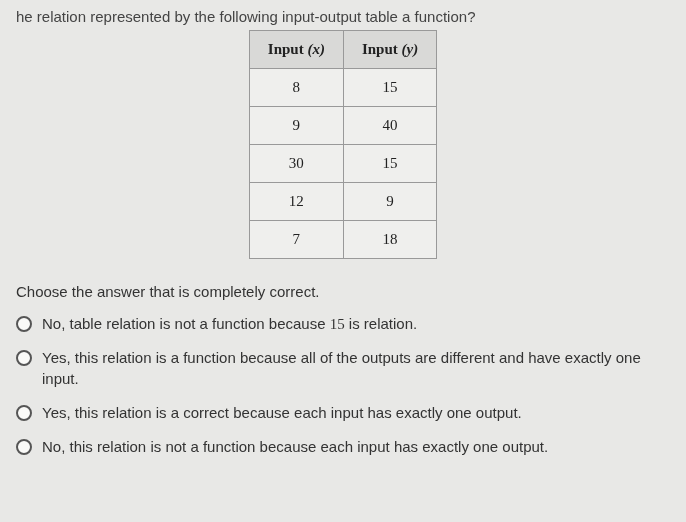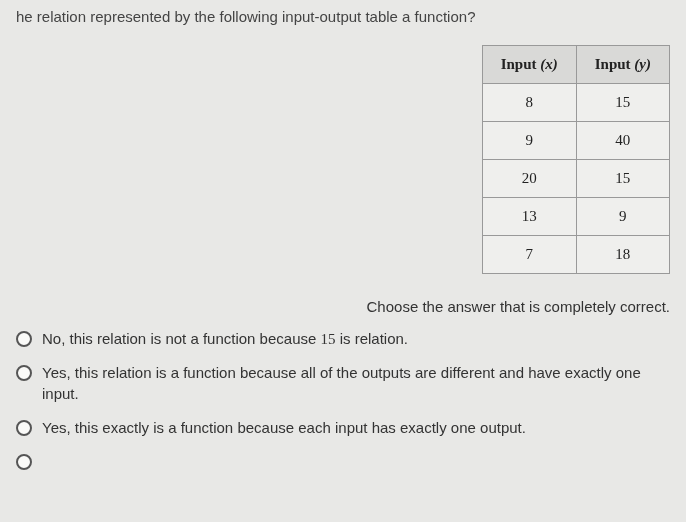--- a/index.html
+++ b/index.html
@@ -9,25 +9,25 @@
       width: 686px;
       height: 522px;
       padding: 8px 16px;
       color: #333;
       font-size: 15px;
       overflow: hidden;
     }
     .question-text {
       color: #444;
       font-size: 15px;
-      margin-bottom: 20px;
+      margin-bottom: 5px;
     }
     .table-wrap {
       display: flex;
-      justify-content: flex-end;
+      justify-content: center;
       margin-bottom: 24px;
     }
     table {
       border-collapse: collapse;
       background: #efefed;
     }
     th, td {
       border: 1px solid #999;
       padding: 10px 18px;
       text-align: center;
@@ -39,21 +39,20 @@
       background: #d9d9d7;
       font-weight: bold;
       font-family: Georgia, 'Times New Roman', serif;
     }
     td {
       font-family: Georgia, 'Times New Roman', serif;
     }
     .prompt {
       margin-bottom: 14px;
       color: #333;
-      text-align: right;
     }
     .option {
       display: flex;
       align-items: flex-start;
       margin-bottom: 14px;
       gap: 10px;
     }
     .radio {
       flex-shrink: 0;
       width: 16px;
@@ -90,53 +89,56 @@
     <tbody>
       <tr>
         <td>8</td>
         <td>15</td>
       </tr>
       <tr>
         <td>9</td>
         <td>40</td>
       </tr>
       <tr>
-        <td>20</td>
+        <td>30</td>
         <td>15</td>
       </tr>
       <tr>
-        <td>13</td>
+        <td>12</td>
         <td>9</td>
       </tr>
       <tr>
         <td>7</td>
         <td>18</td>
       </tr>
     </tbody>
   </table>
 </div>
 
 <div class="prompt">Choose the answer that is completely correct.</div>
 
 <div class="option">
   <div class="radio"></div>
   <div class="option-text">
-    <span>No, this relation is not a function because </span><span class="serif">15</span><span> is relation.</span>
+    <span>No, table relation is not a function because </span><span class="serif">15</span><span> is relation.</span>
   </div>
 </div>
 
 <div class="option">
   <div class="radio"></div>
   <div class="option-text">
     <span>Yes, this relation is a function because all of the outputs are different and have exactly one input.</span>
   </div>
 </div>
 
 <div class="option">
   <div class="radio"></div>
   <div class="option-text">
-    <span>Yes, this exactly is a function because each input has exactly one output.</span>
+    <span>Yes, this relation is a correct because each input has exactly one output.</span>
   </div>
 </div>
 
 <div class="option">
   <div class="radio"></div>
+  <div class="option-text">
+    <span>No, this relation is not a function because each input has exactly one output.</span>
+  </div>
 </div>
 
 </body></html>

